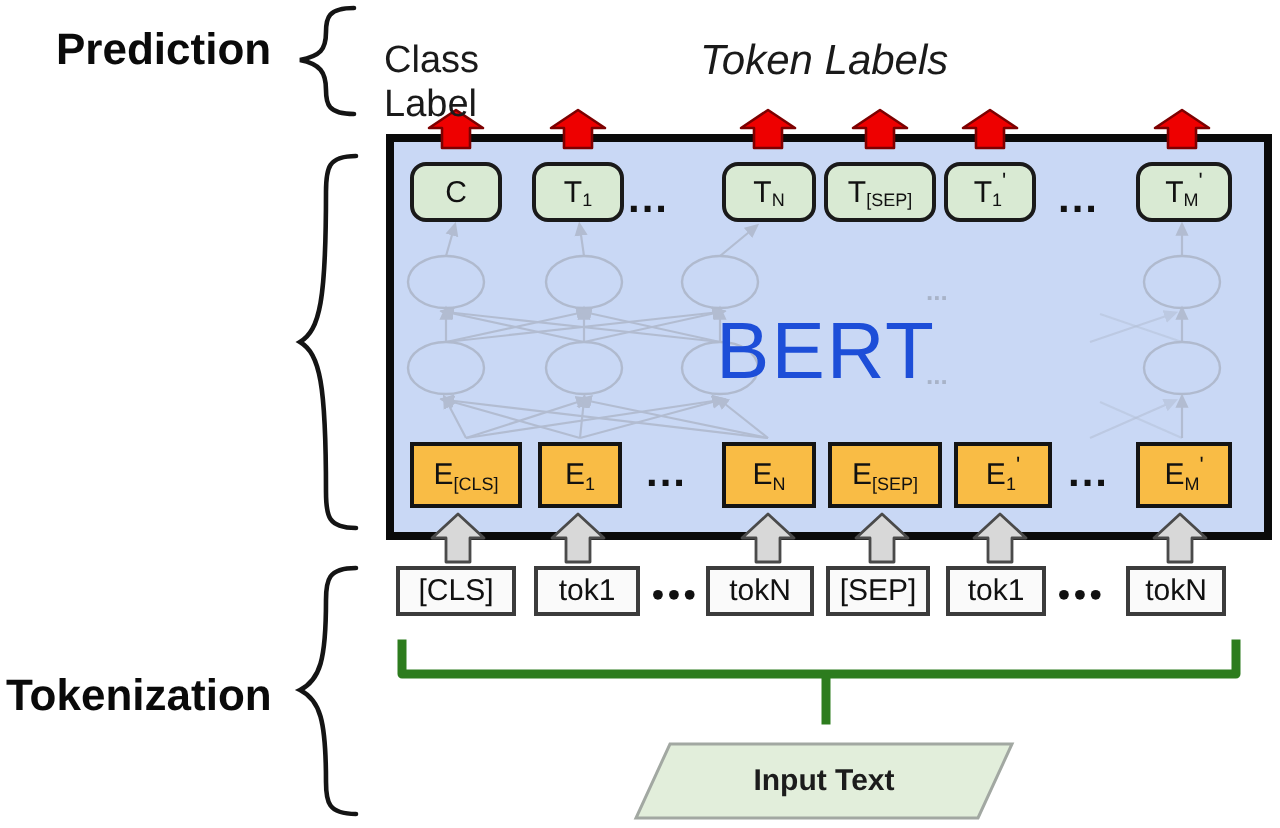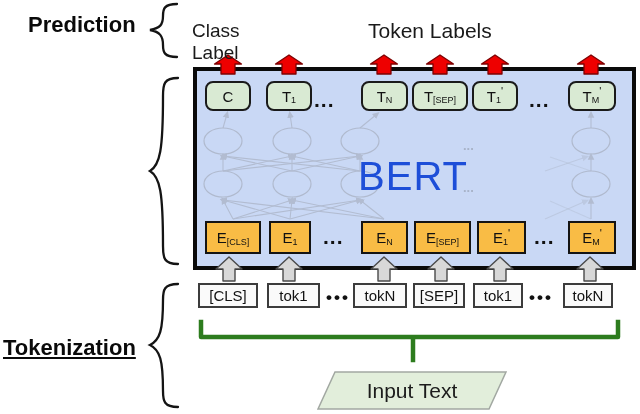--- a/index.html
+++ b/index.html
@@ -38,21 +38,21 @@
   .bx-sub{font-size:9px;position:relative;bottom:-4px;letter-spacing:0;}
   .bx-prime{font-size:11px;position:relative;top:-5px;}
   .dots-base{position:absolute;font-size:21px;font-weight:bold;letter-spacing:1px;color:#111;}
   .dots-mid{position:absolute;font-size:17px;font-weight:bold;letter-spacing:2px;color:#111;}
   .bert-title{
     position:absolute;left:340px;top:155px;width:146px;text-align:center;
     font-size:40px;line-height:42px;color:#1d4ed8;letter-spacing:1px;
   }
   .input-text{
     position:absolute;left:318px;top:374px;width:188px;text-align:center;
-    font-size:21px;line-height:34px;color:#1c1c1c;
+    font-size:15px;line-height:34px;color:#1c1c1c;font-weight:bold;
   }
 </style>
 </head>
 <body>
 
 <div class="stage">
 
   <div class="bert-box"></div>
 
   <svg class="overlay" viewBox="0 0 640 414">
@@ -134,25 +134,25 @@
 
     <g stroke="#2d7c1e" stroke-width="4.5" fill="none" stroke-linejoin="round" stroke-linecap="square">
       <path d="M 201,322 L 201,337 L 618,337 L 618,322"></path>
       <path d="M 413,339 L 413,360"></path>
     </g>
 
     <polygon points="335,372 506,372 489,409 318,409" fill="#e2eedb" stroke="#a2a8a2" stroke-width="1.5"></polygon>
   </svg>
 
   <div class="side-label" style="left:4px;top:10px;margin-left:24px;">Prediction</div>
-  <div class="side-label" style="left:3px;top:333px;text-decoration:underline;">Tokenization</div>
+  <div class="side-label" style="left:3px;top:333px;">Tokenization</div>
 
   <div class="top-label" style="left:192px;top:3px;white-space:pre-line;margin-top:17px;">Class
 Label</div>
-  <div class="top-label" style="left:368px;top:20px;font-size:21px;">Token Labels</div>
+  <div class="top-label" style="left:350px;top:20px;font-size:21px;font-style:italic;">Token Labels</div>
 
   <div class="bert-title">BERT</div>
 
   <div class="tbox" style="left:205px;width:46px;">
       <span>C</span>
       <span class="bx-sub"></span>
       <span class="bx-prime"></span>
     </div>
   <div class="tbox" style="left:266px;width:46px;">
       <span>T</span>

